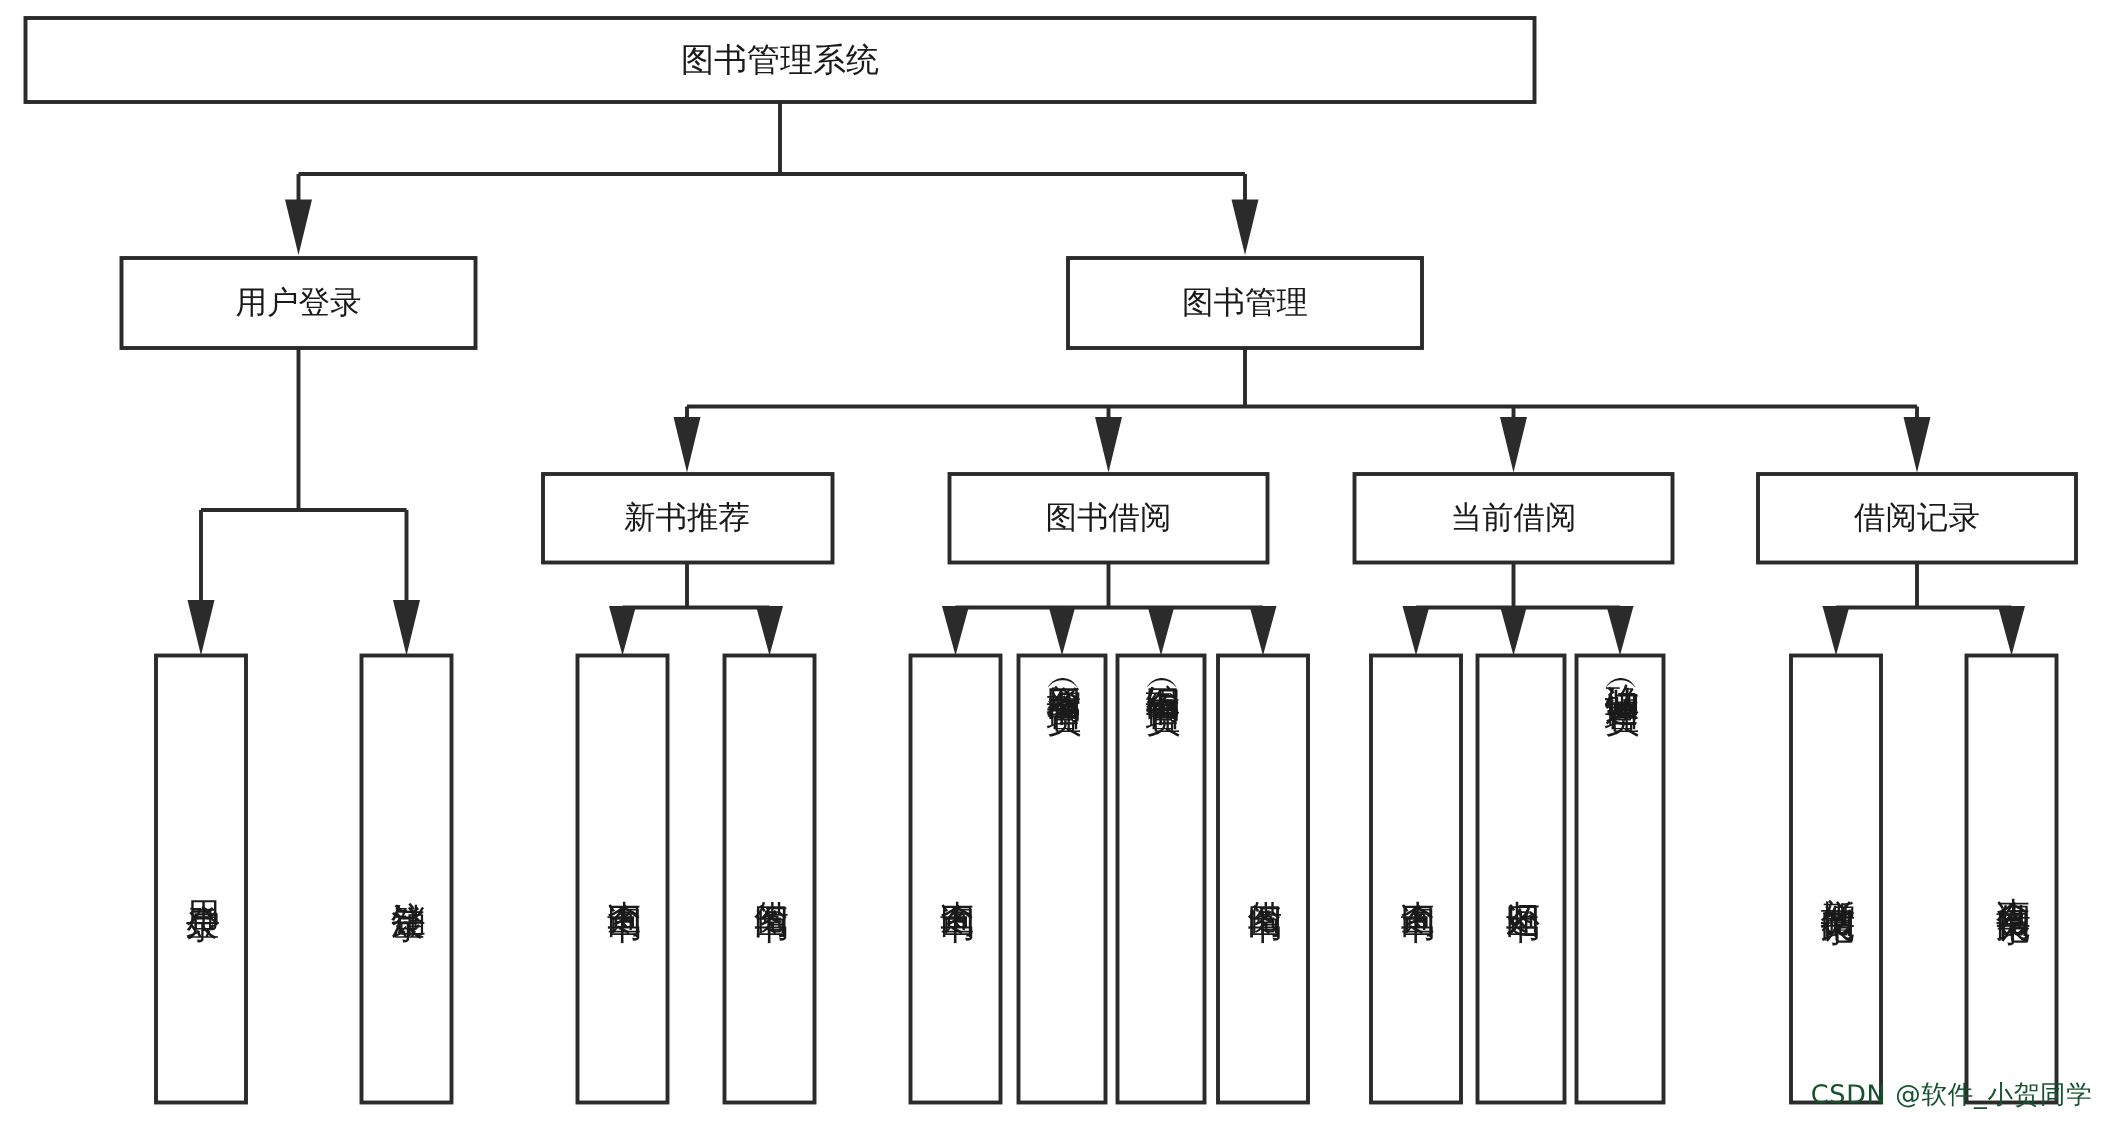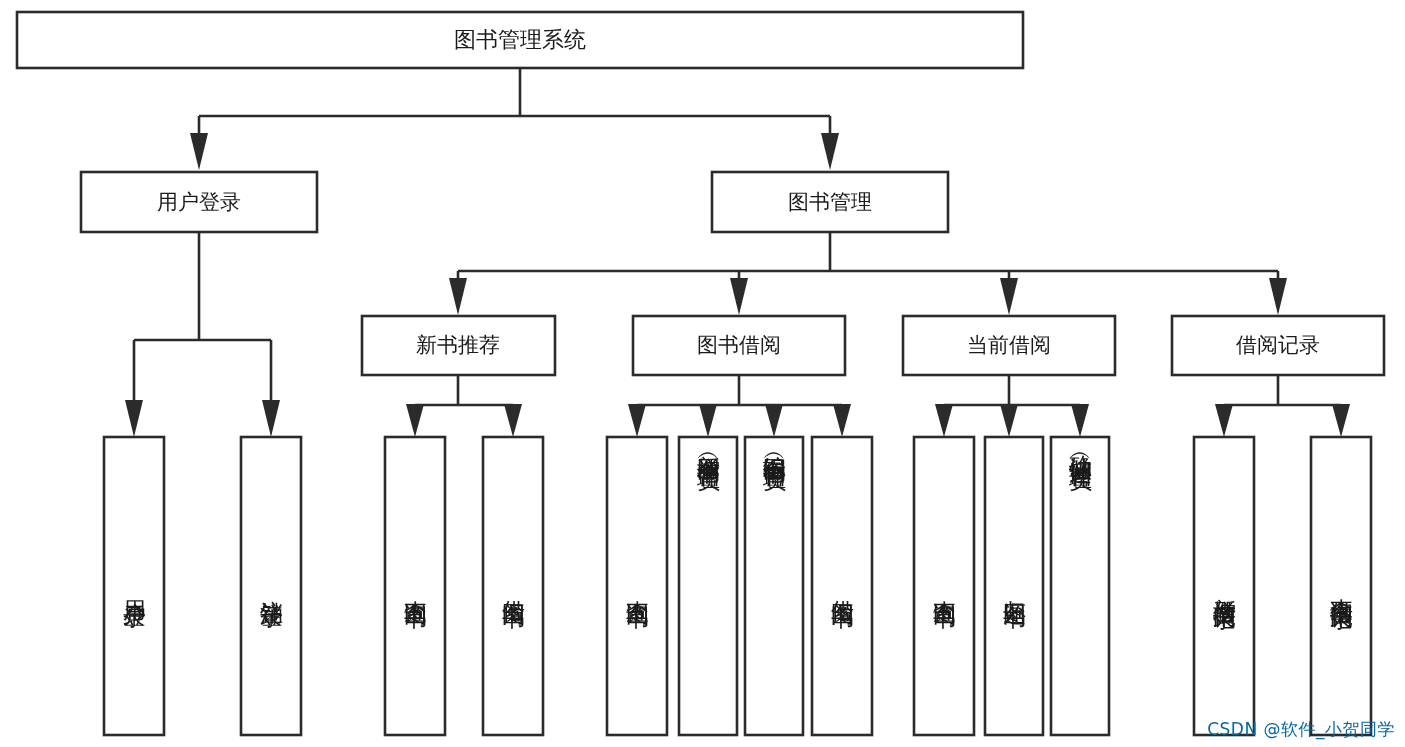--- a/index.html
+++ b/index.html
@@ -70,21 +70,21 @@
     letter-spacing: 2px;
     color: #1a1a1a;
     white-space: nowrap;
   }
   .watermark {
     position: absolute;
     right: 10px;
     bottom: 6px;
     font-family: "DejaVu Sans", "Liberation Sans", sans-serif;
     font-size: 17px;
-    color: #0369a1;
+    color: #14532d;
     letter-spacing: 0.5px;
     white-space: nowrap;
     margin-top: 15px;
   }
 </style>
 </head>
 <body>
 
 <div id="diagram-root">
 

